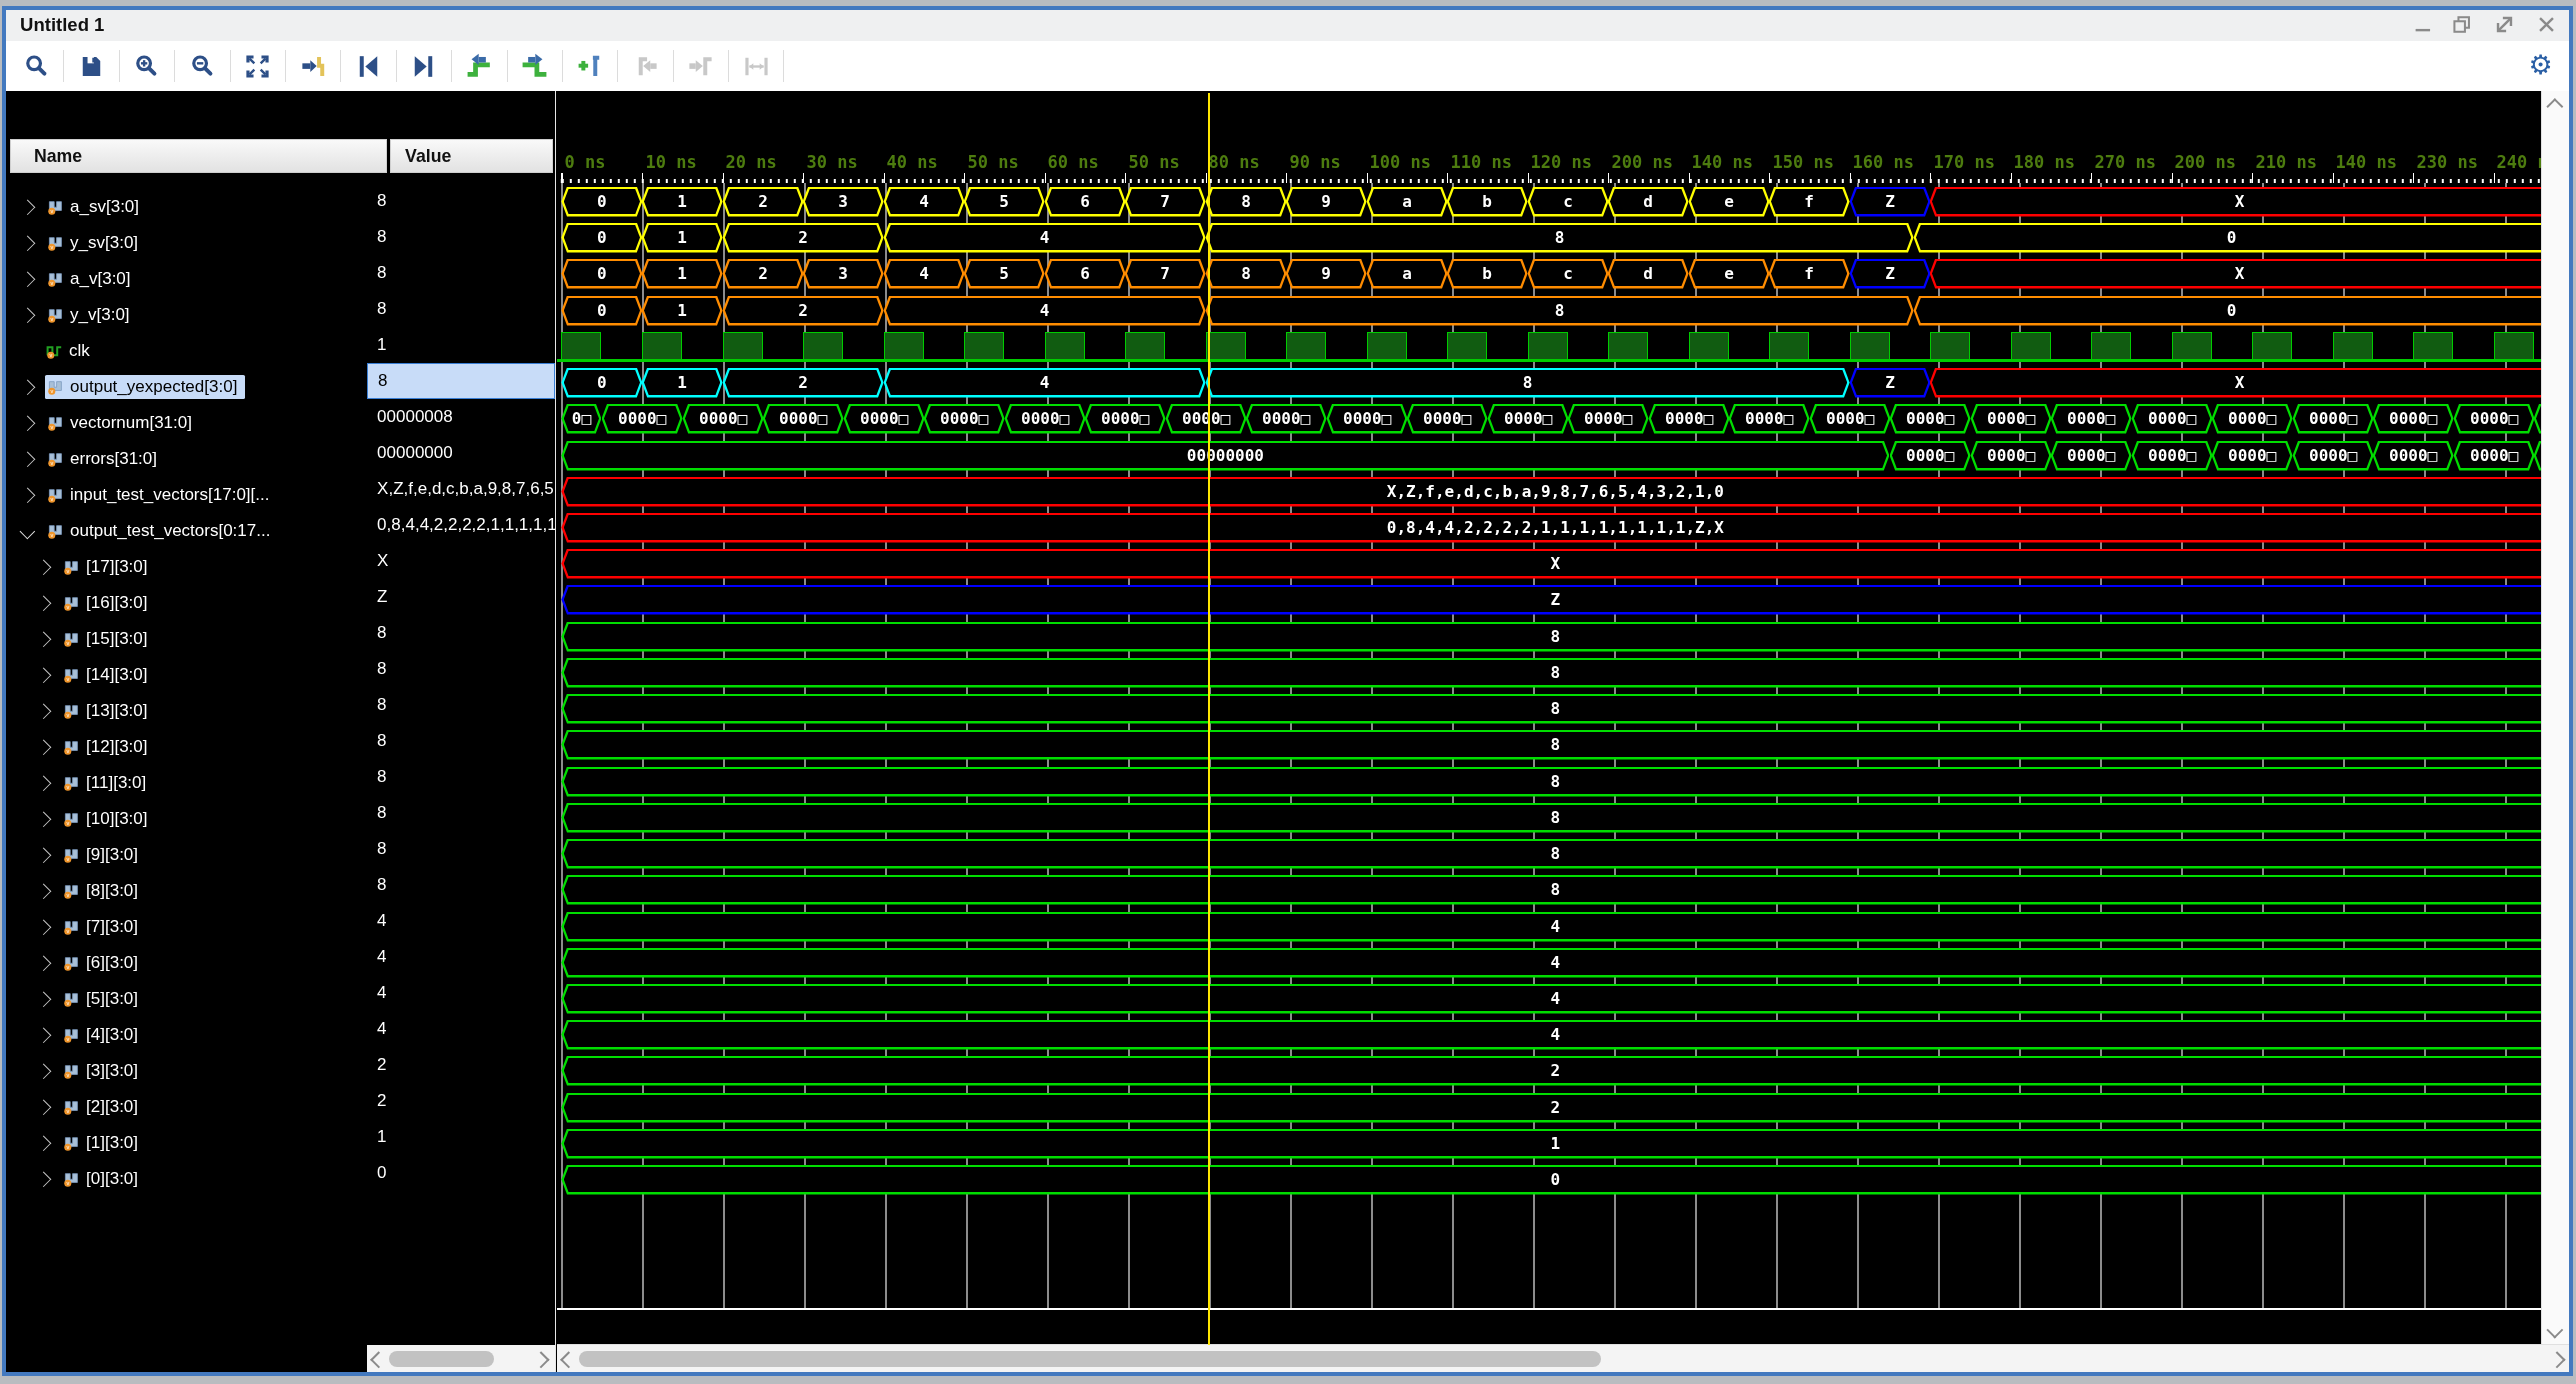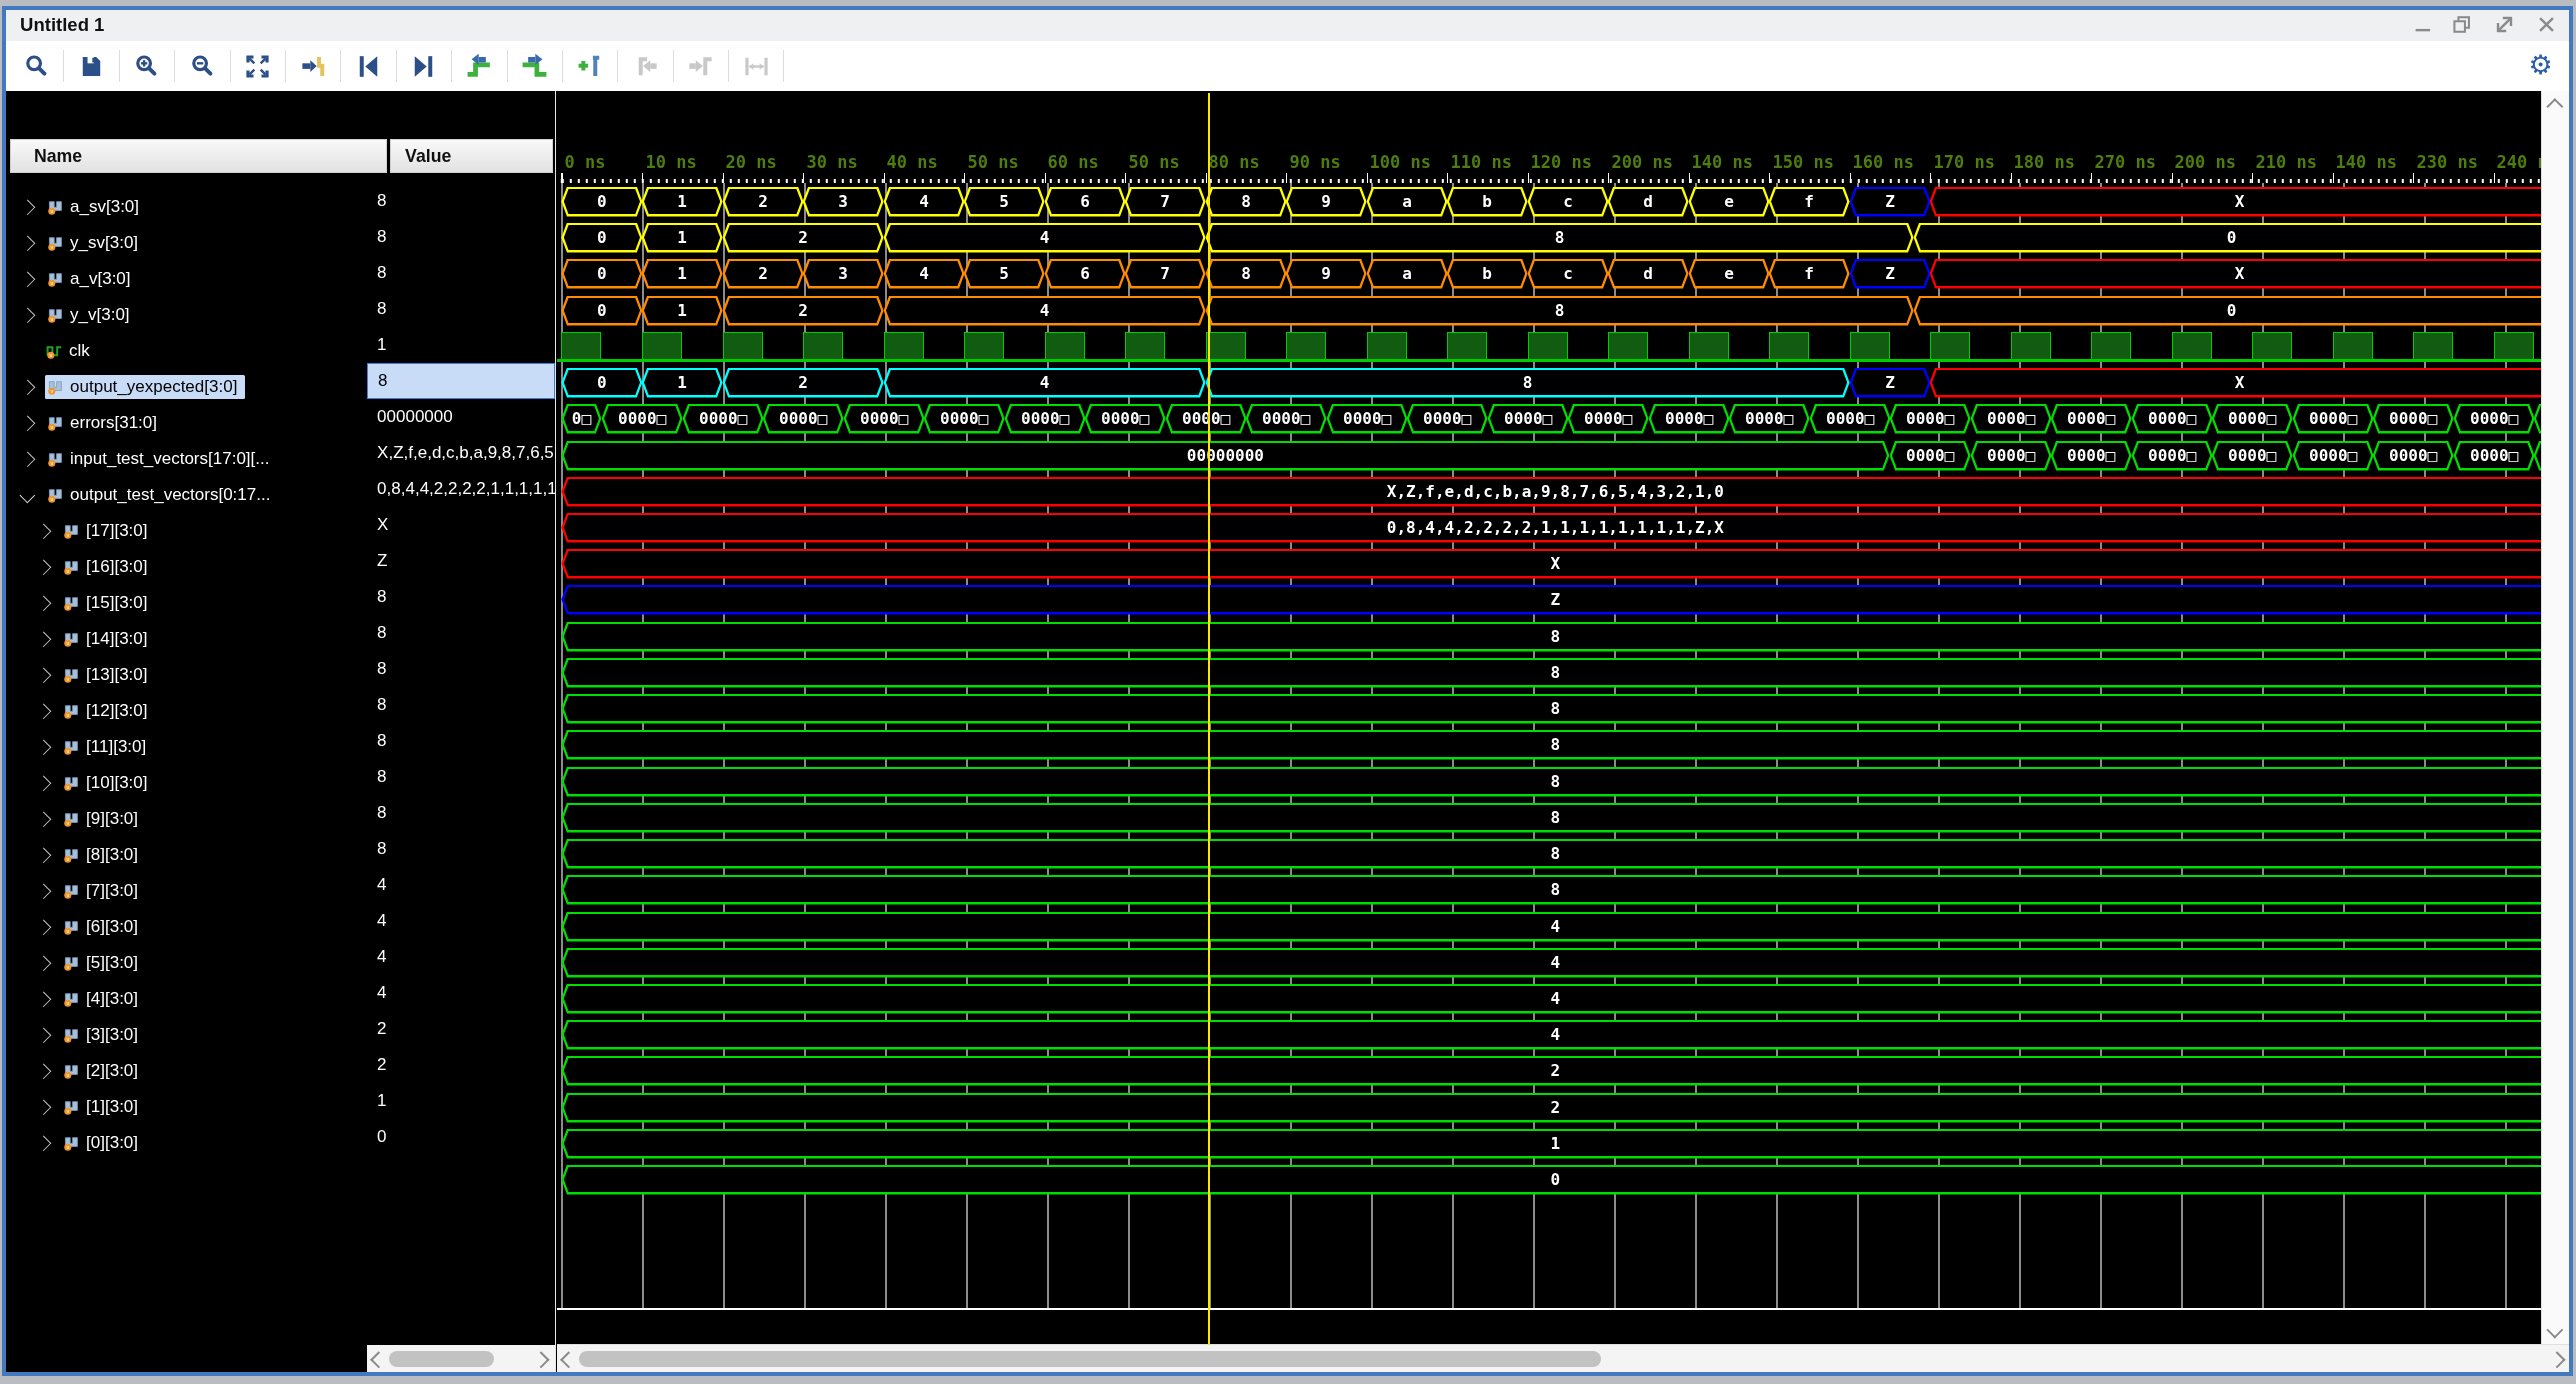--- a/index.html
+++ b/index.html
@@ -323,20 +323,34 @@
             </div>
             <div class="trow">
               <div class="nblock">
                 <span class="chev c"></span>
                 <span class="hl">
                   <span class="sicon"><svg width="16" height="15.3" viewBox="0 0 20 19" style="font-size:21px">
                       <path d="M3,2 h6 v7 h3 V2 h6 v11 h-15 z" fill="#a8c0d8" stroke="#7d9cc0" stroke-width="1"></path>
                       <circle cx="6" cy="14" r="4.4" fill="#f0962c"></circle>
                       <text x="6" y="16.5" text-anchor="middle" font-size="7" fill="#fff" font-family="Liberation Sans,sans-serif">v</text>
                     </svg></span>
+                  <span>vectornum[31:0]</span>
+                </span>
+              </div>
+              <div class="vblock">00000008</div>
+            </div>
+            <div class="trow">
+              <div class="nblock">
+                <span class="chev c"></span>
+                <span class="hl">
+                  <span class="sicon"><svg width="16" height="15.3" viewBox="0 0 20 19" style="font-size:21px">
+                      <path d="M3,2 h6 v7 h3 V2 h6 v11 h-15 z" fill="#a8c0d8" stroke="#7d9cc0" stroke-width="1"></path>
+                      <circle cx="6" cy="14" r="4.4" fill="#f0962c"></circle>
+                      <text x="6" y="16.5" text-anchor="middle" font-size="7" fill="#fff" font-family="Liberation Sans,sans-serif">v</text>
+                    </svg></span>
                   <span>errors[31:0]</span>
                 </span>
               </div>
               <div class="vblock">00000000</div>
             </div>
             <div class="trow">
               <div class="nblock">
                 <span class="chev c"></span>
                 <span class="hl">
                   <span class="sicon"><svg width="16" height="15.3" viewBox="0 0 20 19" style="font-size:21px">

